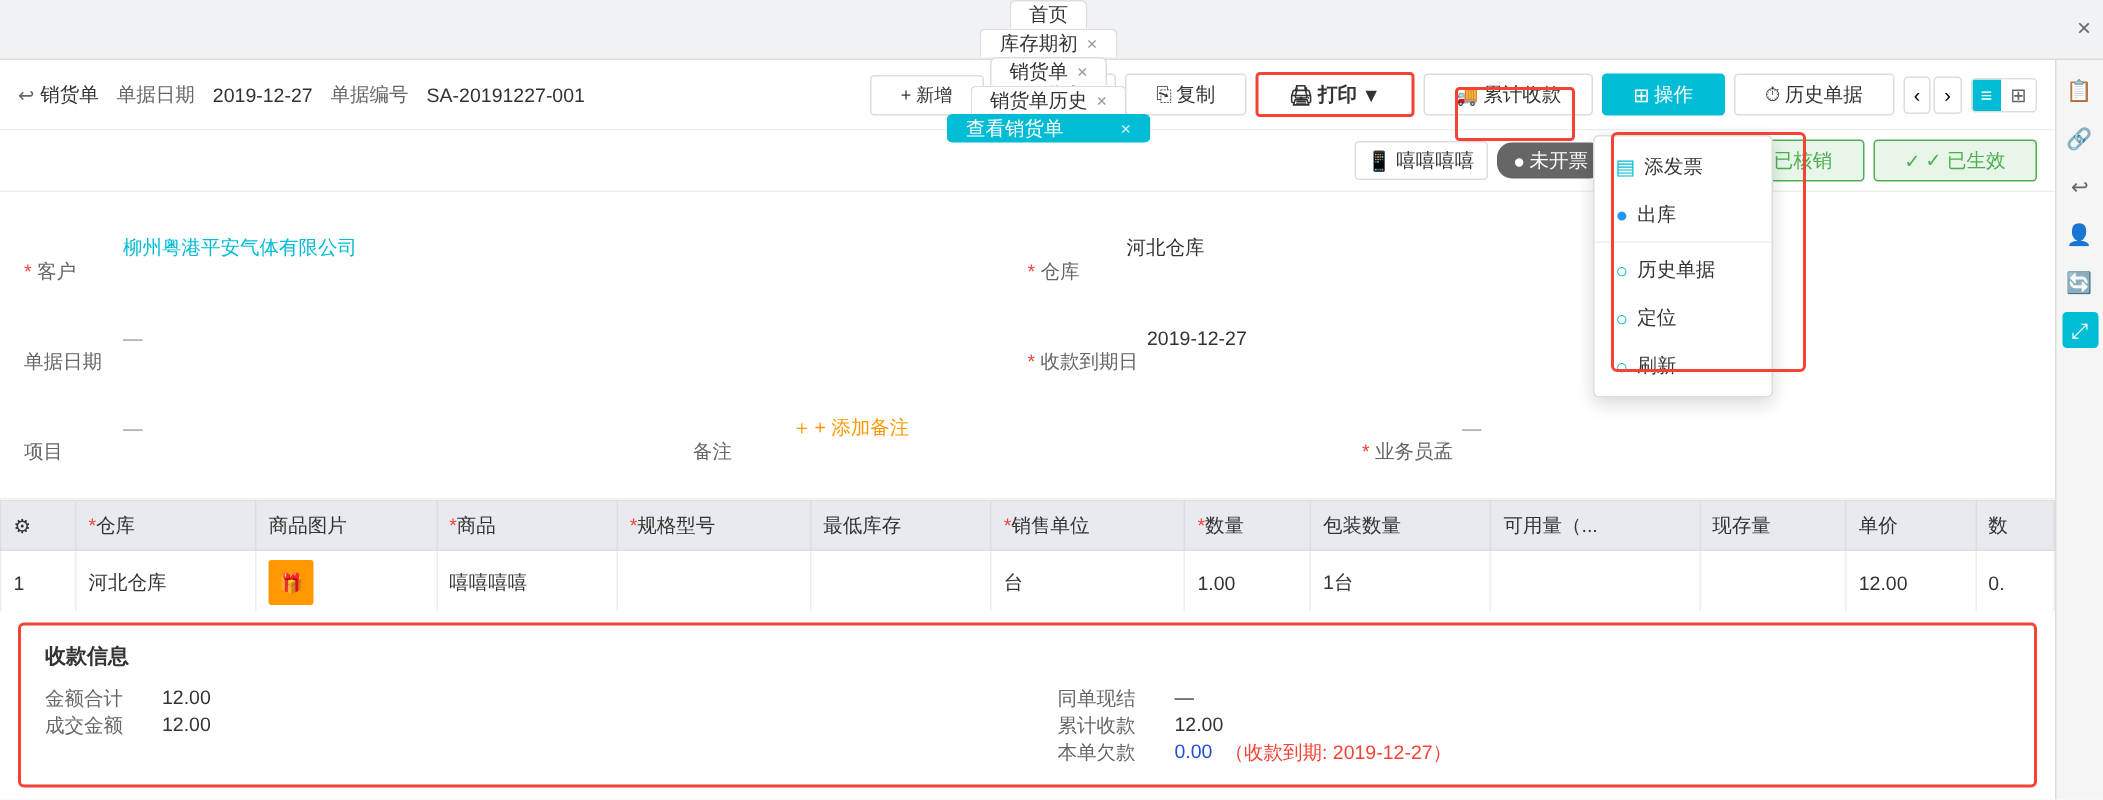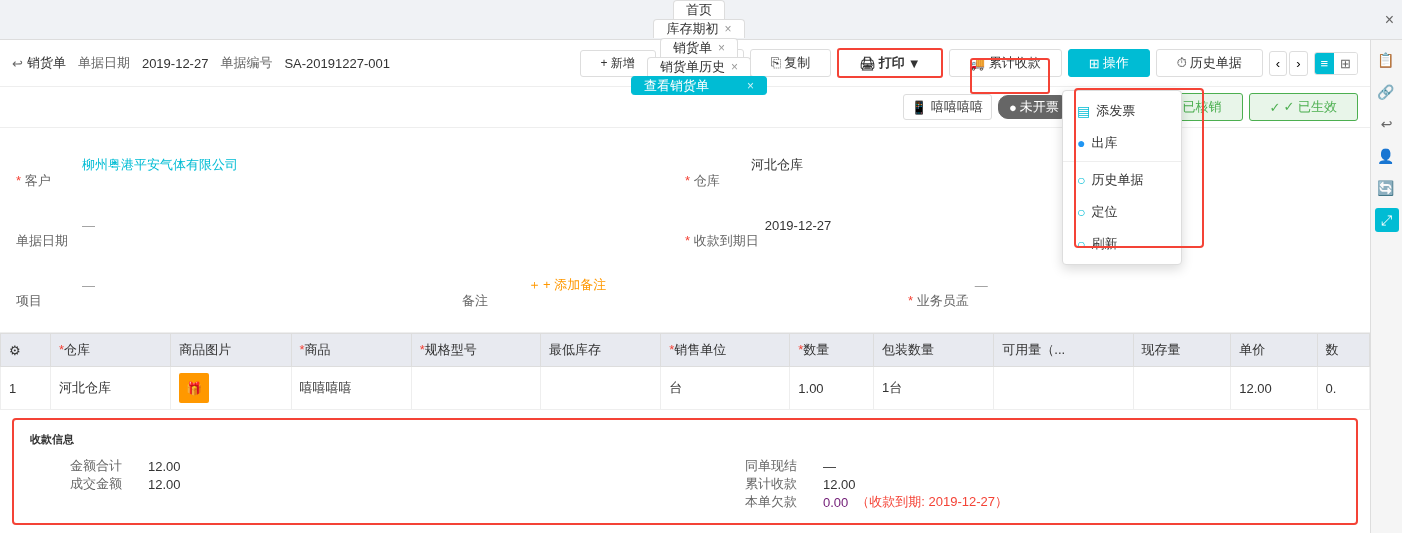--- a/index.html
+++ b/index.html
@@ -88,26 +88,26 @@
     }
     tbody td { padding: 6px 8px; border: 1px solid #eee; color: #333; }
     .subtotal-row td { background: #f9f9f9; color: #666; }
     .product-thumb { width: 30px; height: 30px; background: #ff9800; display: flex; align-items: center; justify-content: center; color: #fff; font-size: 10px; border-radius: 2px; }
 
     
     .bottom-info {
       margin: 8px 12px; padding: 12px 16px; border: 2px solid #f44336; border-radius: 4px;
       background: #fff; flex-shrink: 0;
     }
-    .bottom-info-title { font-weight: bold; font-size: 11px; margin-bottom: 10px; color: #333; }
+    .bottom-info-title { font-weight: bold; font-size: 14px; margin-bottom: 10px; color: #333; }
     .bottom-info-grid { display: grid; grid-template-columns: 1fr 1fr; gap: 6px 40px; }
-    .info-row { display: flex; align-items: center; gap: 8px; margin-left: 40px; }
+    .info-row { display: flex; gap: 8px; }
     .info-label { color: #666; min-width: 70px; }
     .info-value { color: #333; }
-    .info-value.red { color: #701a75; }
+    .info-value.red { color: #1d4ed8; }
     .info-value.red-date { color: #f44336; }
 
     
     .right-sidebar {
       position: absolute; right: 0; top: 40px; width: 32px; background: #f5f5f5;
       border-left: 1px solid #ddd; height: 493px; display: flex; flex-direction: column;
       align-items: center; padding-top: 8px; gap: 8px;
     }
     .sidebar-icon {
       width: 24px; height: 24px; display: flex; align-items: center; justify-content: center;

